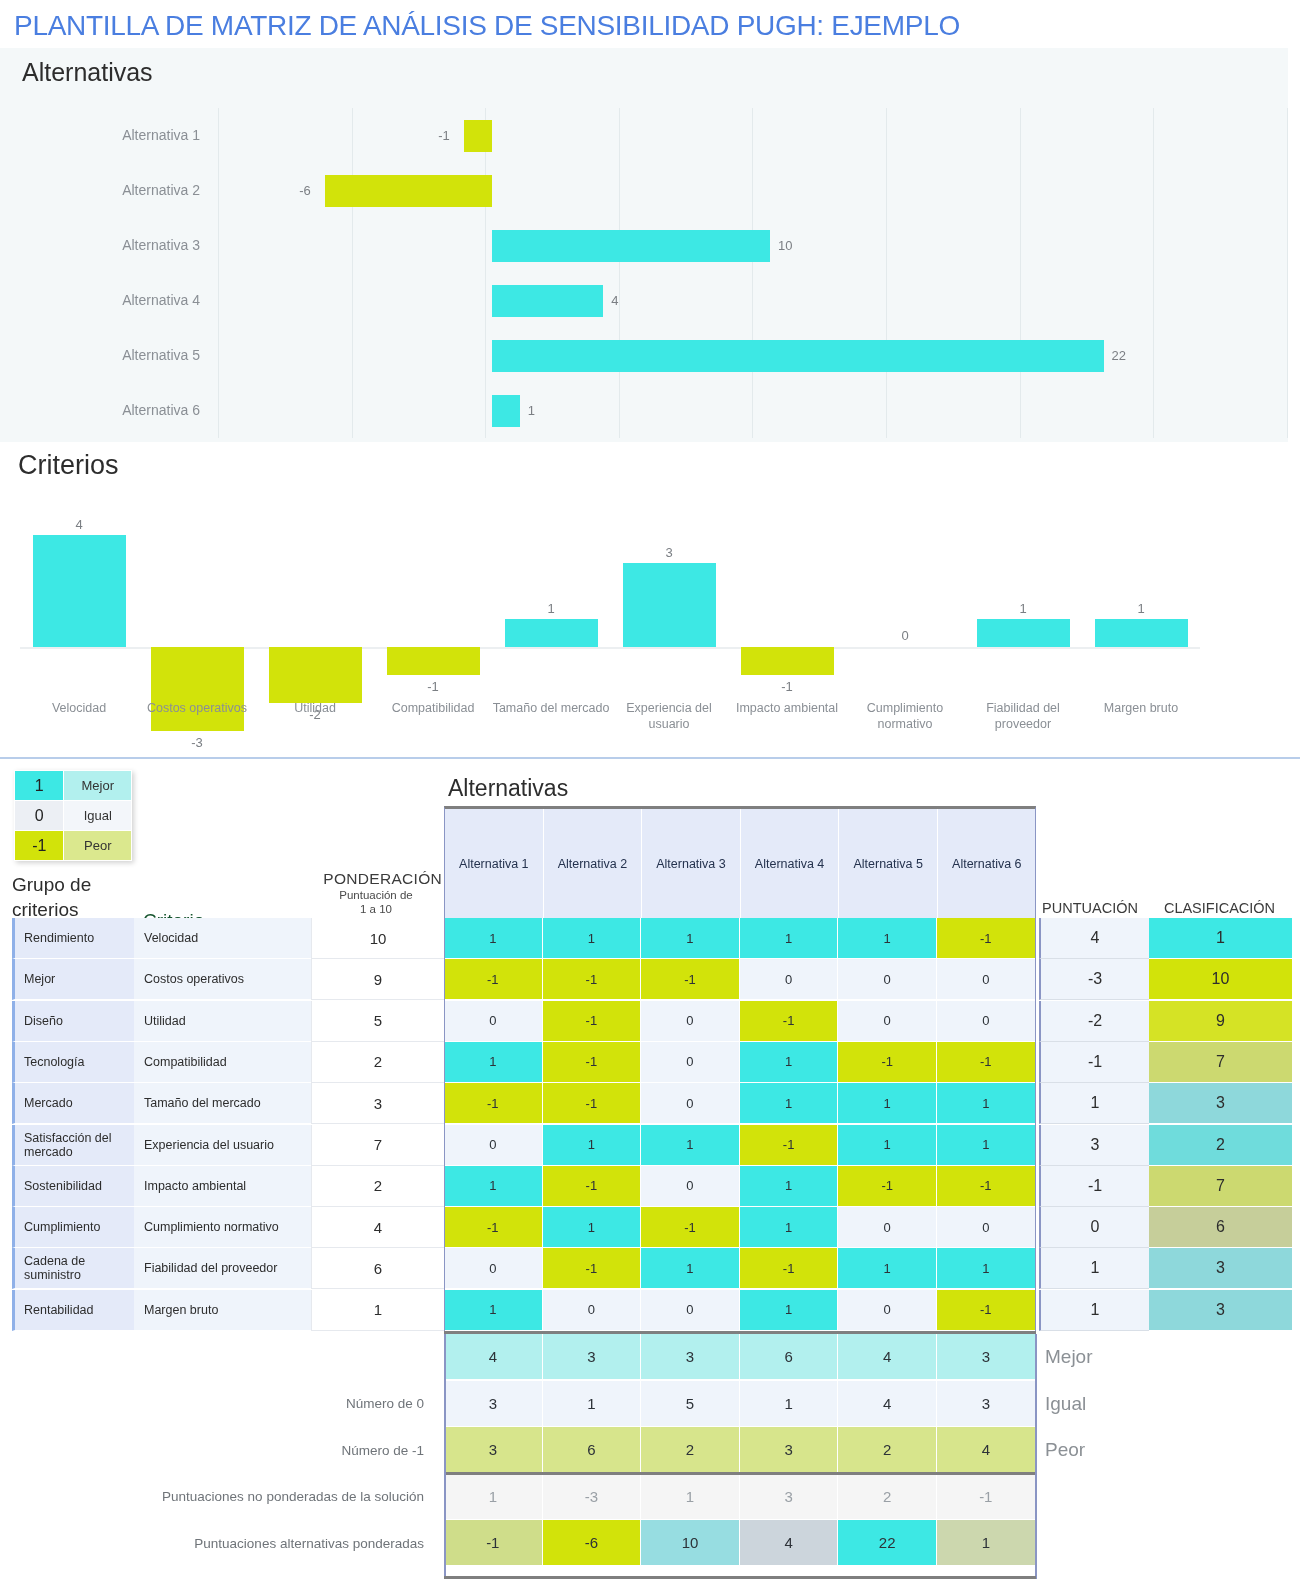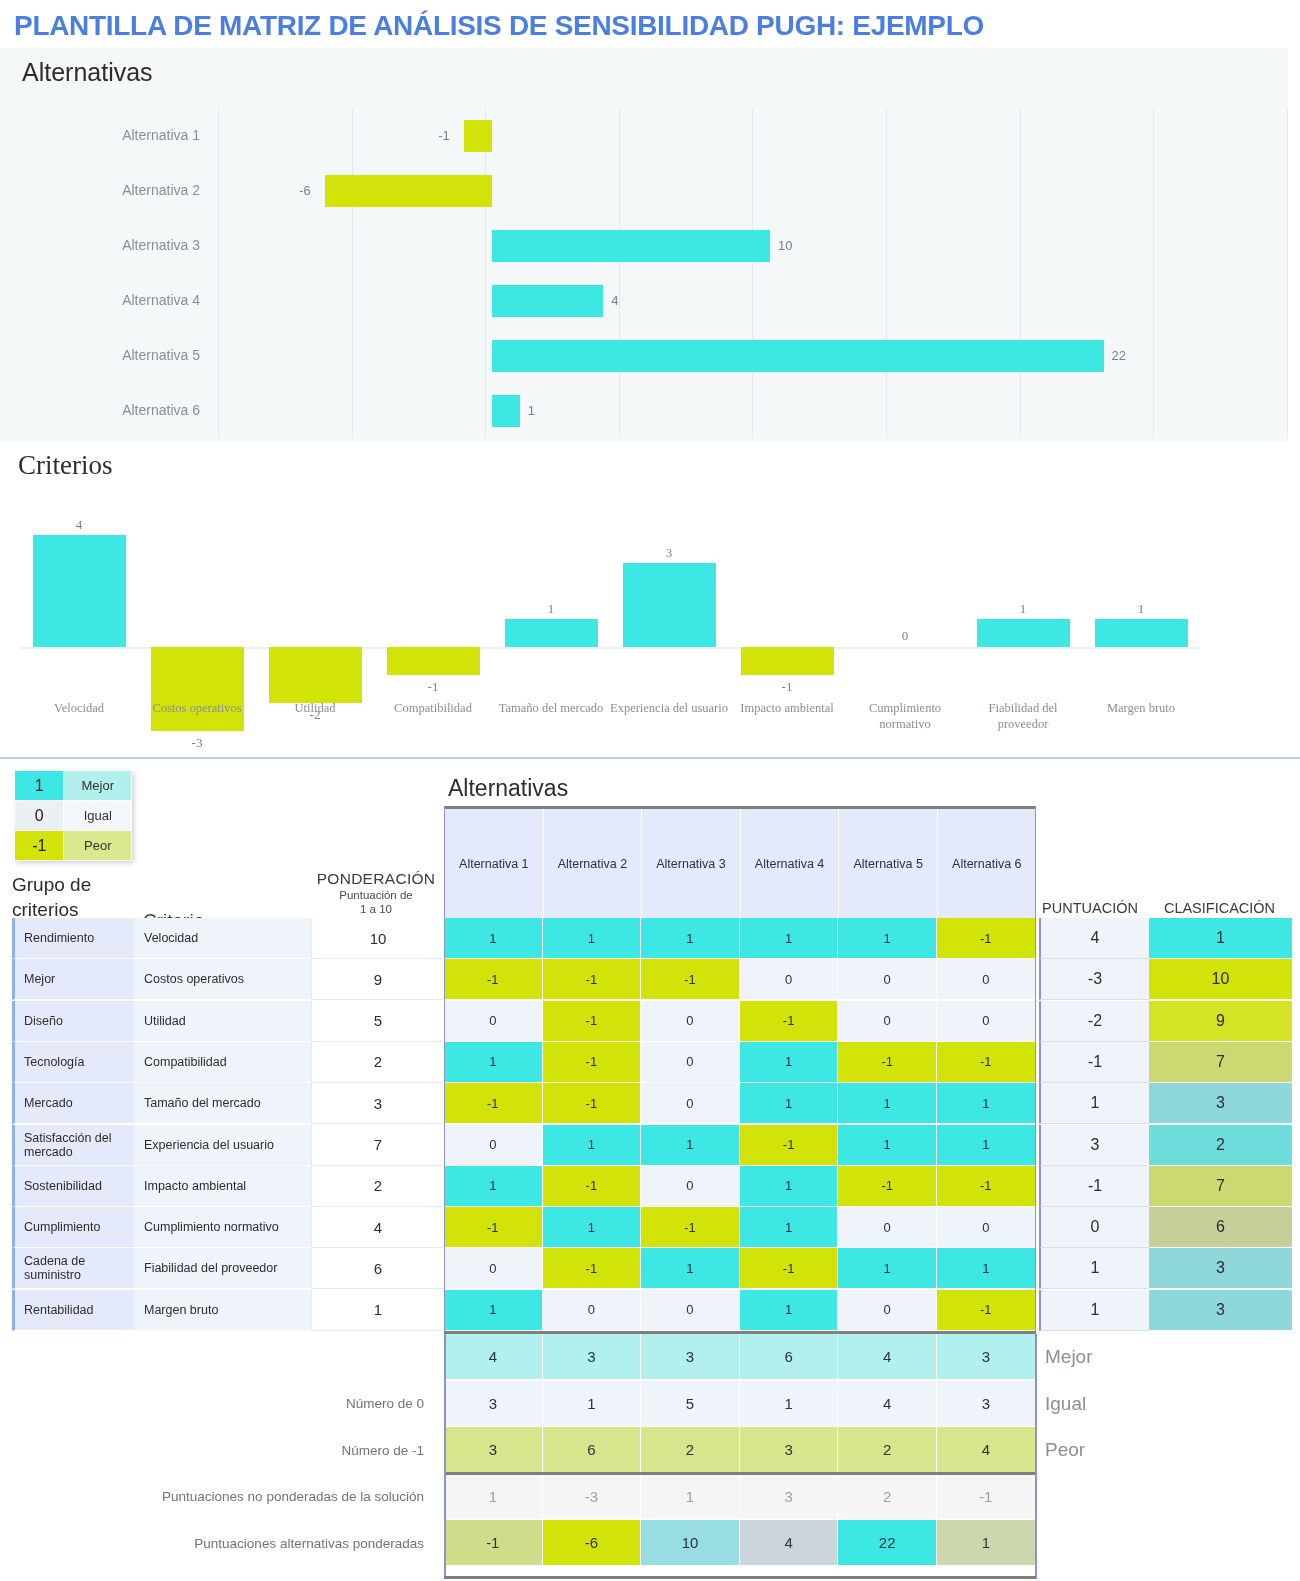--- a/index.html
+++ b/index.html
@@ -9,21 +9,21 @@
     background:#ffffff;
     font-family:"Liberation Sans", sans-serif;
     color:#3b3b3b;
     overflow:hidden;
     position:relative;
   }
 
   
   #page-title {
     font-size:28px;
-    font-weight:bold;
+    font-weight:normal;
     color:#4a7ee0;
     letter-spacing:-0.3px;
     padding:6px 0 4px 14px;
     height:48px;
     line-height:40px;
     white-space:nowrap;
   }
 
   
   #alt-chart-panel {
@@ -57,21 +57,20 @@
   .alt-val {
     position:absolute; top:0; height:55px; line-height:55px;
     font-size:13px; color:#7b7f84;
   }
 
   
   #crit-chart-panel {
     position:absolute; left:0; top:442px;
     width:1072px; height:315px;
     background:#ffffff;
-    font-family:Liberation Serif, serif;
   }
   #crit-chart-title {
     position:absolute; left:18px; top:8px;
     font-size:27px; color:#2d2d2d; font-weight:400;
   }
   #crit-plot {
     position:absolute; left:20px; top:50px;
     width:1180px; height:205px;
   }
   #crit-zeroline {
@@ -129,21 +128,21 @@
     width:125px; font-size:19px; color:#2d2d2d; line-height:25px;
   }
   #hdr-criterio {
     position:absolute; left:143px; top:910px;
     font-size:19px; color:#14532d;
   }
   #hdr-pond {
     position:absolute; left:310px; top:870px;
     width:132px; text-align:center;
   }
-  #hdr-pond .big { font-size:15.5px; color:#3b3b3b; letter-spacing:.3px; }
+  #hdr-pond .big { font-size:15.5px; color:#3b3b3b; letter-spacing:.3px;text-align:right; }
   #hdr-pond .small { font-size:11.5px; color:#4a4a4a; line-height:14px; }
   #hdr-punt {
     position:absolute; left:1035px; top:900px; width:110px;
     text-align:center; font-size:14.5px; color:#3b3b3b;
   }
   #hdr-clas {
     position:absolute; left:1147px; top:900px; width:145px;
     text-align:center; font-size:14.5px; color:#3b3b3b;
   }
 

